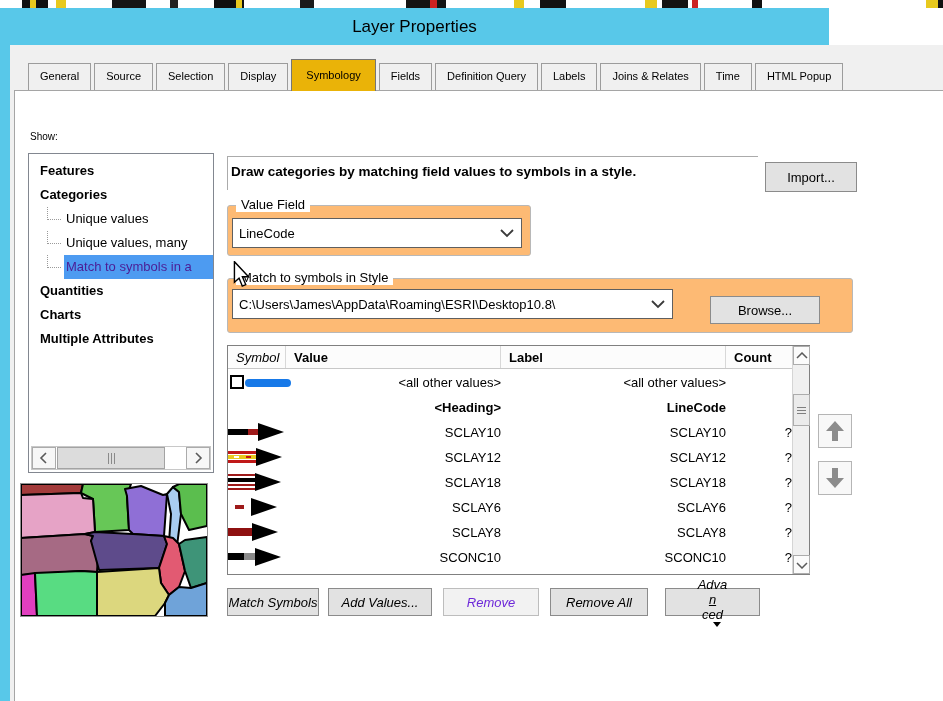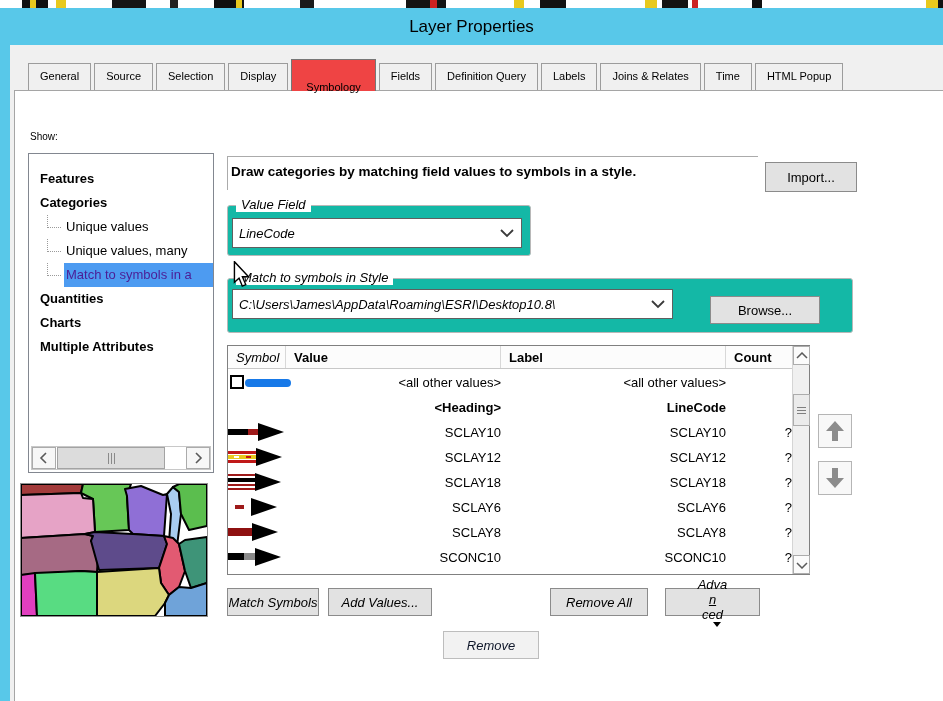--- a/index.html
+++ b/index.html
@@ -4,40 +4,40 @@
 <style>
   * { margin:0; padding:0; box-sizing:border-box; }
   html,body { width:943px; height:701px; }
   body { font-family:"Liberation Sans", sans-serif; position:relative; background:#fff; overflow:hidden; }
 
   
   .bg-strip { position:absolute; left:0; top:0; width:943px; height:8px; background:#fff; overflow:hidden; }
   .bg-strip i { position:absolute; top:0; height:8px; display:block; }
 
   
-  .titlebar { position:absolute; left:0; top:8px; width:943px; height:37px; background:#58C8E9; color:#000;
+  .titlebar { position:absolute; left:0; top:8px; width:829px; height:37px; background:#58C8E9; color:#000;
               display:flex; align-items:center; justify-content:center; font-size:17px; }
   .win-left-border { position:absolute; left:0; top:45px; width:10px; height:656px; background:#58C8E9; }
   .dialog { position:absolute; left:10px; top:45px; width:933px; height:656px; background:#F0F0F0; }
 
   
   .tab-bar { position:absolute; left:28px; top:58px; height:32px; display:flex; align-items:flex-end; gap:3px; z-index:3; }
   .tab { height:27px; line-height:25px; padding:0 11px; font-size:11px; color:#000;
          background:#F0F0F0; border:1px solid #9C9C9C; border-bottom:none; white-space:nowrap; cursor:default; }
-  .tab.active { height:32px; line-height:30px; padding:12px 14px; background:#ef4444; border:1px solid #767676;
+  .tab.active { height:32px; line-height:30px; padding:0 14px; background:#eab308; border:1px solid #767676;
                 border-bottom:none; margin-bottom:-1px; z-index:4; }
 
   
   .page { position:absolute; left:14px; top:90px; width:929px; height:611px; background:#fff;
           border-left:1px solid #A5A5A5; border-top:1px solid #A5A5A5; }
 
   
   .show-label { position:absolute; left:30px; top:131px; font-size:10px; }
   .show-list { position:absolute; left:28px; top:153px; width:186px; height:320px; background:#fff;
-               border:1px solid #828790; padding-top:13px; overflow:hidden; }
+               border:1px solid #828790; padding-top:5px; overflow:hidden; }
   .show-item { height:24px; line-height:24px; font-size:13px; padding-left:9px; white-space:nowrap; display:flex; align-items:center; }
   .show-item.bold { font-weight:bold; }
   .show-item .tree { display:inline-block; width:26px; height:24px; position:relative; flex:0 0 26px; }
   .show-item .tree::before { content:""; position:absolute; left:9px; top:0; bottom:11px; border-left:1px dotted #9a9a9a; }
   .show-item .tree::after  { content:""; position:absolute; left:9px; top:12px; width:14px; border-top:1px dotted #9a9a9a; }
   .show-item .lbl { padding:0 2px; }
   .show-item.selected .lbl { background:#4D9BF1; color:#4c1d95; flex:1; }
   
   .hscroll { position:absolute; left:2px; right:2px; bottom:2px; height:24px; background:#fff; border:1px solid #C8C8C8; display:flex; }
   .hs-btn { width:24px; height:100%; background:#F7F7F7; border:1px solid #ABABAB; display:flex; align-items:center; justify-content:center; }
@@ -51,21 +51,21 @@
 
   
   .instruction { position:absolute; left:227px; top:156px; width:531px; height:34px;
                  border-top:1px solid #ABABAB; border-left:1px solid #ABABAB;
                  font-size:13.5px; font-weight:bold; padding:7px 0 0 3px; white-space:nowrap; }
   .btn { background:#E2E2E2; border:1px solid #8B8B8B; font-size:13px; color:#000; text-align:center;
          display:flex; align-items:center; justify-content:center; cursor:default; }
   .import-btn { position:absolute; left:765px; top:162px; width:92px; height:30px; }
 
   
-  .groupbox { position:absolute; border:1px solid #B8B8B8; border-radius:3px; background:#14b8a6;font-style:italic; }
+  .groupbox { position:absolute; border:1px solid #B8B8B8; border-radius:3px; background:#fdba74; }
   .groupbox .gb-label { position:absolute; top:-9px; left:8px; background:#fff; padding:0 5px; font-size:13px; }
   .value-group { left:227px; top:205px; width:304px; height:51px; }
   .style-group { left:227px; top:278px; width:626px; height:55px; }
 
   .combo { position:absolute; background:#fff; border:1px solid #5F5F5F; display:flex; align-items:center; font-size:13px; }
   .combo .combo-text { padding-left:6px; flex:1; white-space:nowrap; overflow:hidden; }
   .combo .combo-arrow { width:28px; display:flex; align-items:center; justify-content:center; flex:0 0 28px; }
   .value-combo { left:4px; top:12px; width:290px; height:30px; }
   .style-combo { left:4px; top:10px; width:441px; height:30px; }
   .browse-btn { position:absolute; left:710px; top:296px; width:110px; height:28px; }
@@ -97,21 +97,21 @@
               display:flex; flex-direction:column; align-items:center; justify-content:center; gap:2px; }
   .vs-thumb b { display:block; width:9px; height:1px; background:#7F7F7F; }
 
   
   .ud-btn { position:absolute; width:34px; height:34px; background:#F8F8F8; border:1px solid #B5B5B5;
             display:flex; align-items:center; justify-content:center; }
   .up-btn { left:818px; top:414px; } .down-btn { left:818px; top:461px; }
 
   
   .abtn { position:absolute; top:588px; height:28px;font-style:italic; }
-  .abtn.disabled { background:#F2F2F2; border-color:#BDBDBD; color:#0f172a;margin-top:43px; }
+  .abtn.disabled { background:#F2F2F2; border-color:#BDBDBD; color:#6d28d9; }
   .abtn u { text-decoration:underline; }
   .menu-caret { display:inline-block; width:0; height:0; border-left:4px solid transparent; border-right:4px solid transparent;
                 border-top:5px solid #000; margin-left:9px; }
 
   
   .cursor { position:absolute; left:233px; top:261px; z-index:9; }
 </style>
 </head>
 <body>
 

